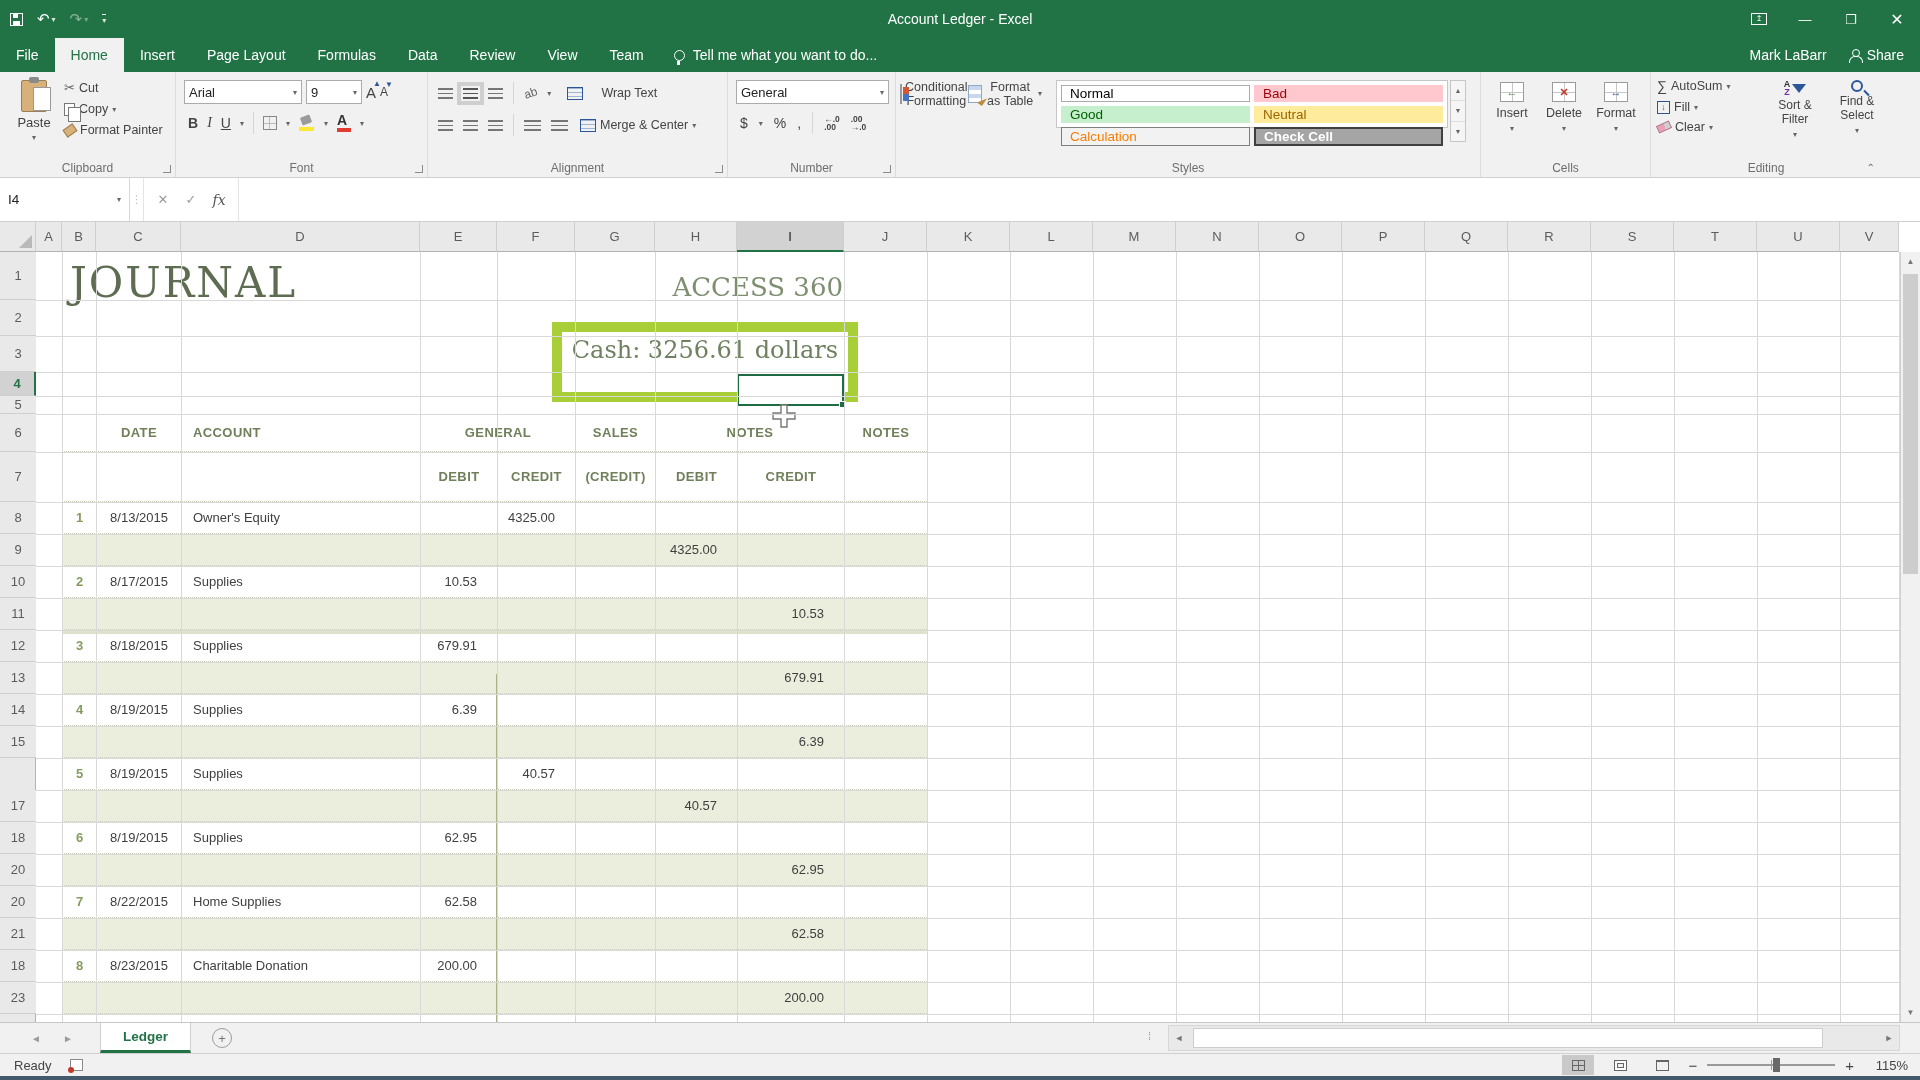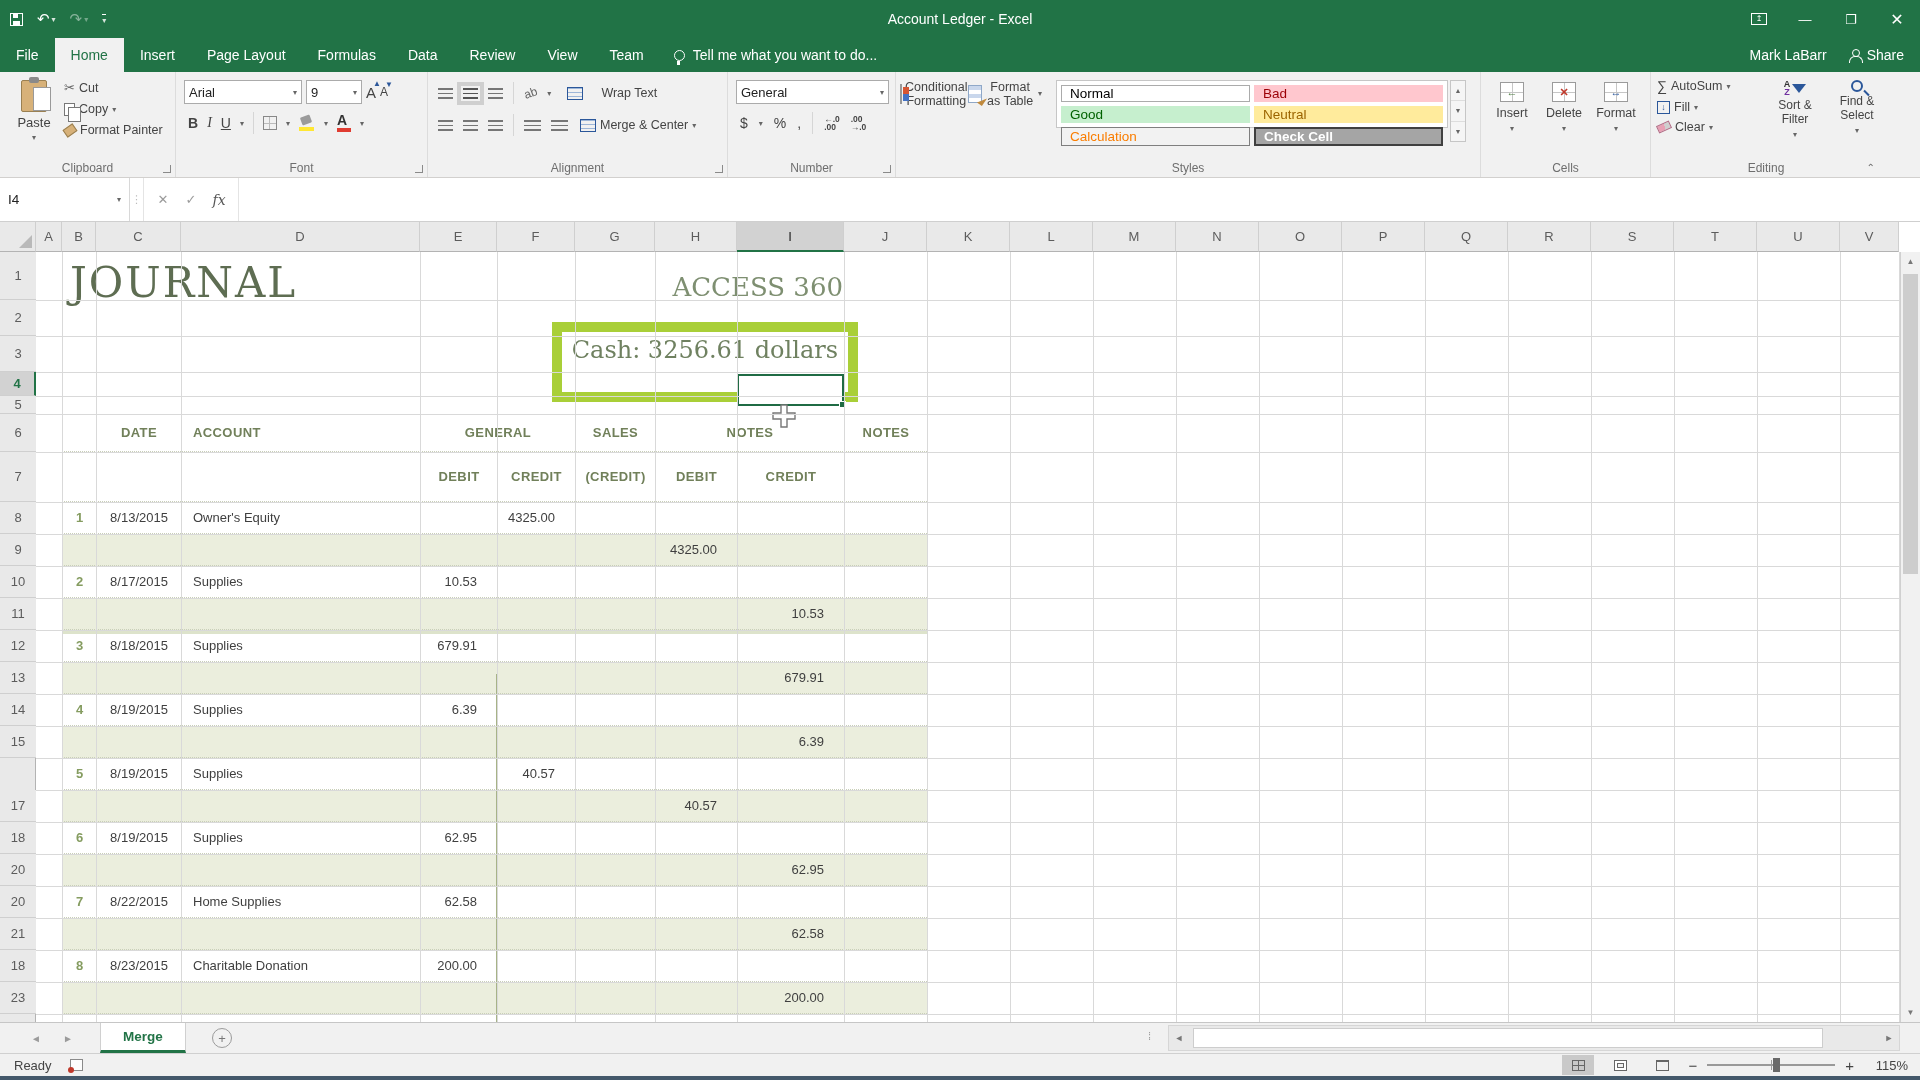--- a/index.html
+++ b/index.html
@@ -790,21 +790,21 @@
       <div class="rowhead" style="top: 632px; height: 32px;">20</div>
       <div class="rowhead" style="top: 664px; height: 32px;">20</div>
       <div class="rowhead" style="top: 696px; height: 32px;">21</div>
       <div class="rowhead" style="top: 728px; height: 32px;">18</div>
       <div class="rowhead" style="top: 760px; height: 32px;">23</div>
     </div>
 
   <div class="tabbar">
     <span class="navarr" style="left:22px;">◄</span>
     <span class="navarr" style="left:54px;">►</span>
-    <span class="sheettab">Merge</span>
+    <span class="sheettab">Ledger</span>
     <span class="addsheet">+</span>
     <span class="hdots">⁞</span>
     <span class="hsb">
       <span class="arr" style="left:0;">◄</span>
       <span class="thumb"></span>
       <span class="arr" style="right:0;">►</span>
     </span>
   </div>
 
   <div class="statusbar">

